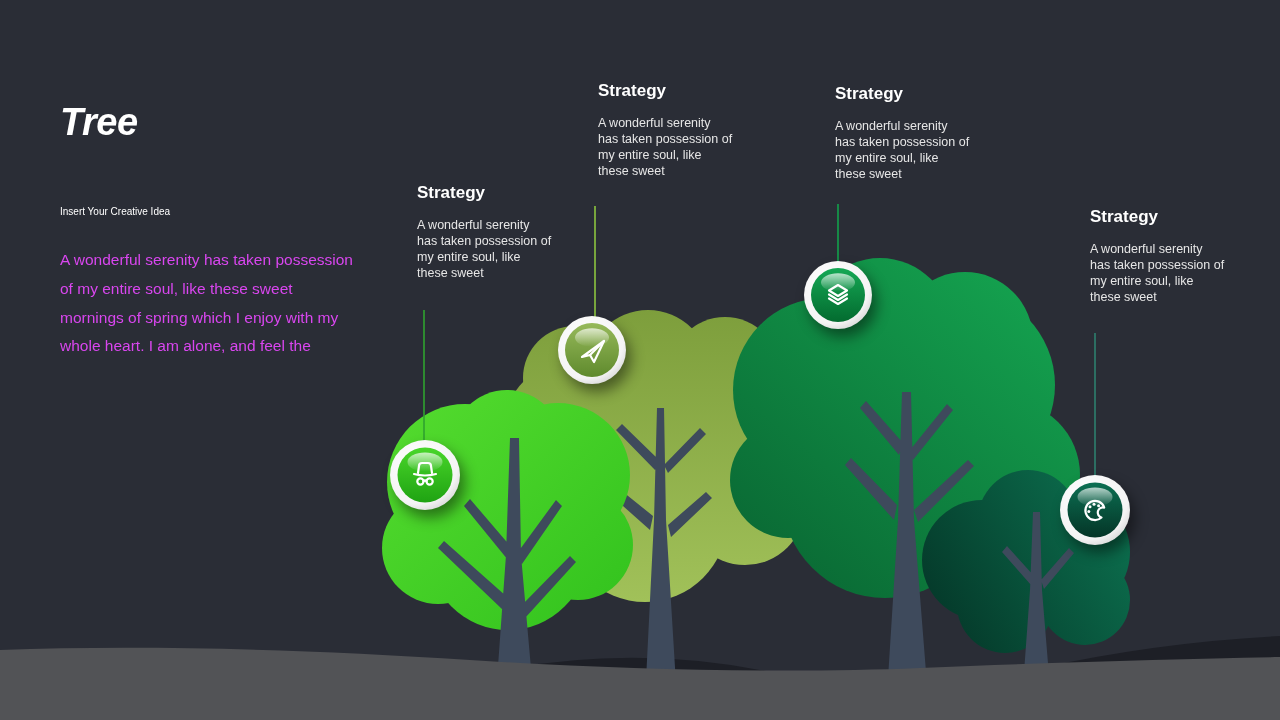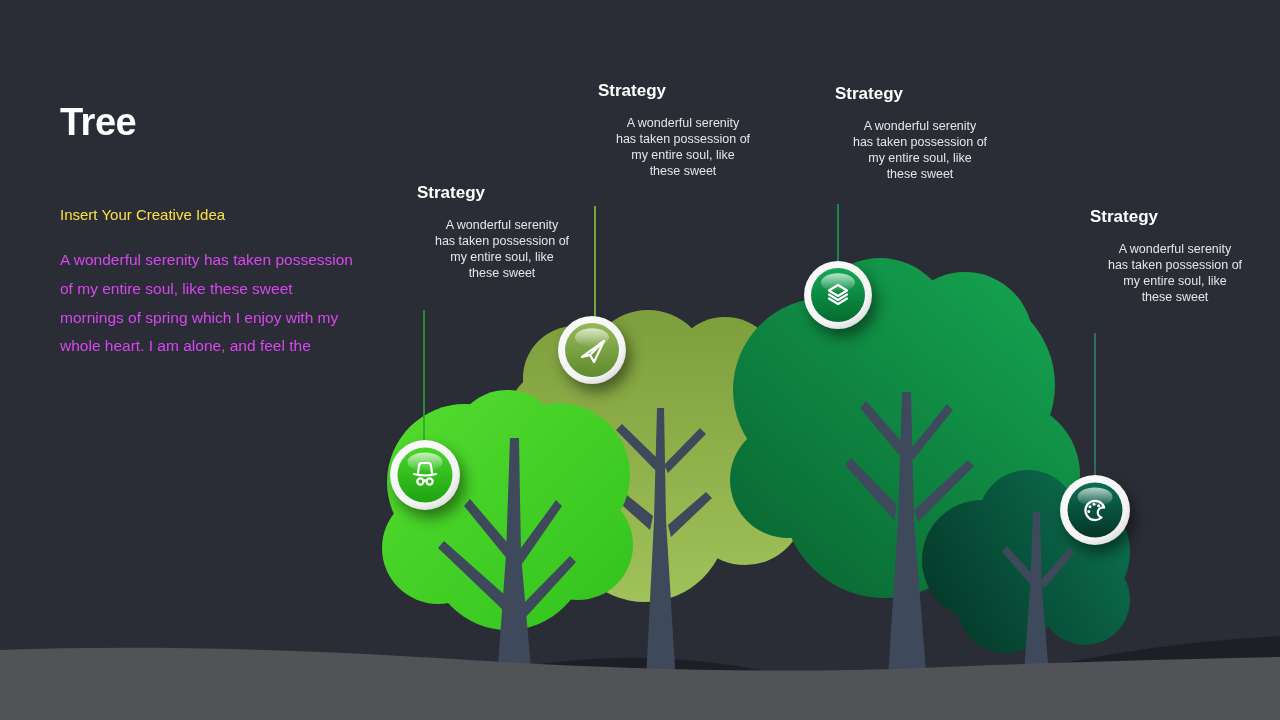--- a/index.html
+++ b/index.html
@@ -2,30 +2,30 @@
 <html><head>
 <meta charset="utf-8">
 <style>
   html,body{margin:0;padding:0;background:#17181c;}
   .slide{position:relative;width:1280px;height:720px;background:#2A2D36;overflow:hidden;
          font-family:"Liberation Sans",sans-serif;}
   .scene{position:absolute;left:0;top:0;width:1280px;height:720px;display:block;}
 
   .title-block{position:absolute;left:60px;top:100px;}
   .title-block h1{margin:0;font-size:38px;line-height:45px;font-weight:800;letter-spacing:-.5px;color:#ffffff;}
-  .title-block h1 span{display:block;}
-
-  .subtitle{position:absolute;left:60px;top:206px;font-size:15px;color:#fde047;}
+  .title-block h1 span{display:block;font-style:italic;}
+
+  .subtitle{position:absolute;left:60px;top:206px;font-size:10px;color:#ffffff;}
 
   .intro{position:absolute;left:60px;top:246px;font-size:15.5px;line-height:28.8px;
          color:#d946ef;white-space:pre-line;}
 
   .strategy{position:absolute;width:170px;}
   .strategy h3{margin:0 0 14px 0;font-size:17px;font-weight:800;color:#ffffff;letter-spacing:0;}
-  .strategy p{margin:0;font-size:12.5px;line-height:16px;color:#E6E6E6;white-space:pre-line;text-align:center;}
+  .strategy p{margin:0;font-size:12.5px;line-height:16px;color:#E6E6E6;white-space:pre-line;}
   .s1{left:417px;top:183px}
   .s2{left:598px;top:81px}
   .s3{left:835px;top:84px}
   .s4{left:1090px;top:207px}
 
   .hang{filter:drop-shadow(5px 8px 7px rgba(0,0,0,.45));}
   .glyph{stroke:#ffffff;stroke-width:2.2;fill:none;stroke-linecap:round;stroke-linejoin:round;}
   .dot{fill:#ffffff;stroke:none;}
 </style>
 </head>

